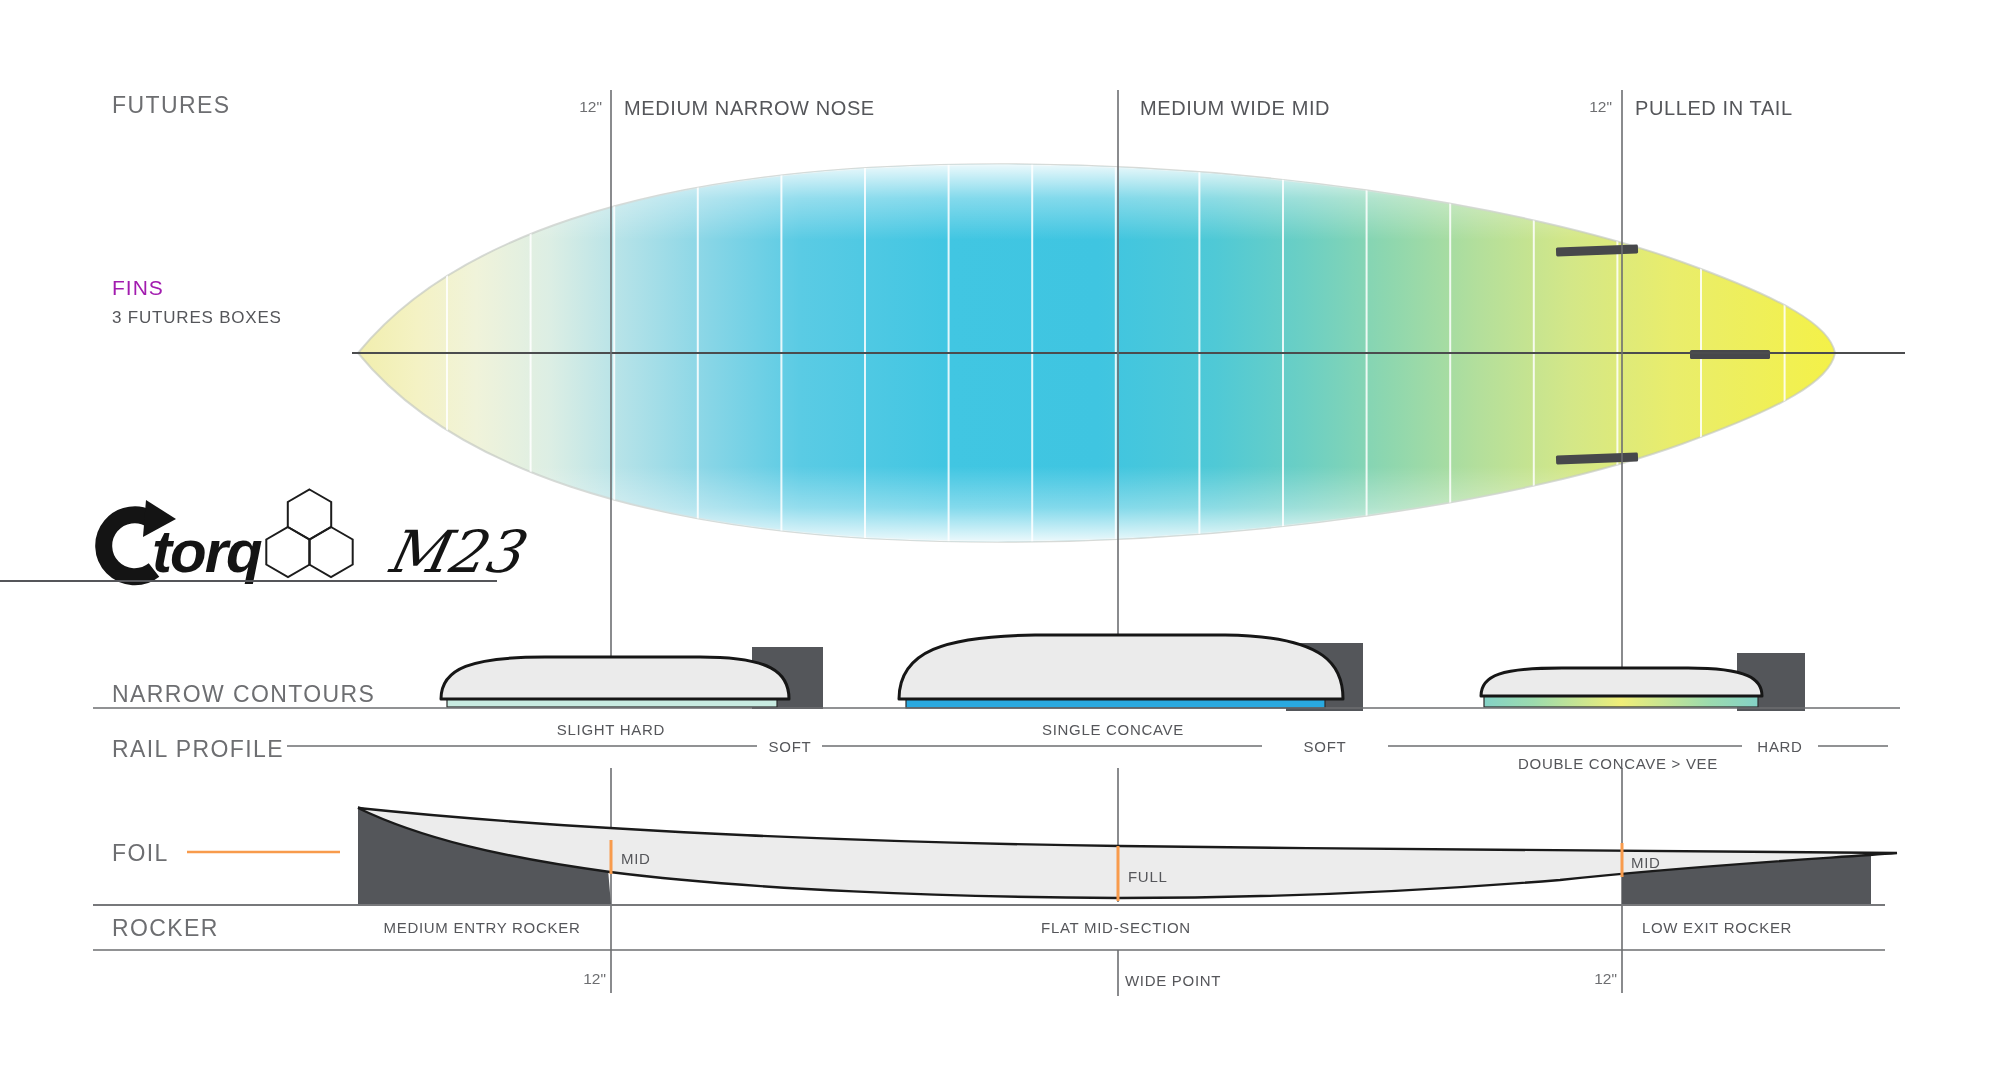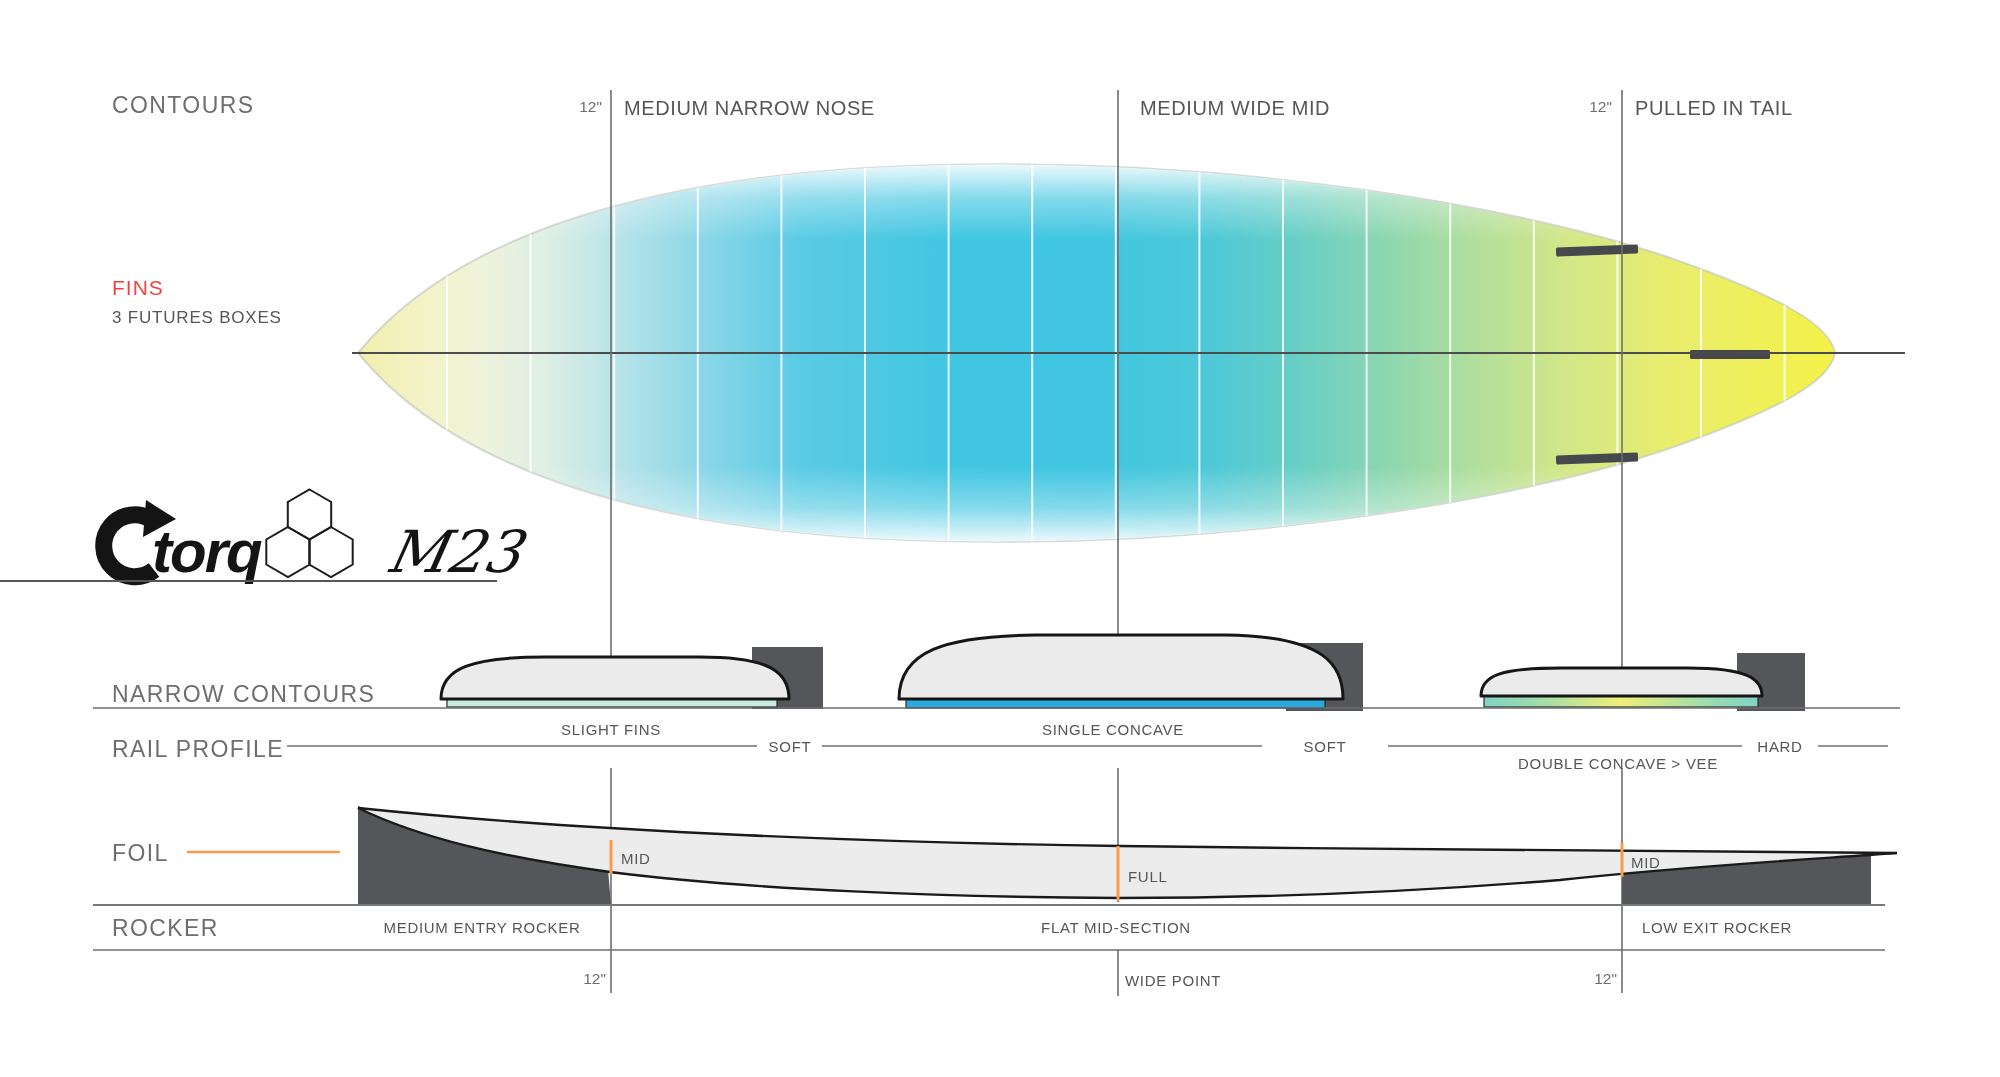--- a/index.html
+++ b/index.html
@@ -148,34 +148,34 @@
         <line x1="611" y1="840" x2="611" y2="874"></line>
         <line x1="1118" y1="846" x2="1118" y2="901"></line>
         <line x1="1622" y1="843" x2="1622" y2="877"></line>
       </g>
       <line x1="187" y1="852" x2="340" y2="852" stroke="#f89b4c" stroke-width="2.6"></line>
     </g>
 
     <line x1="93" y1="950" x2="1885" y2="950" stroke="#6d6e71" stroke-width="1.6"></line>
   </svg>
 
-  <div class="t title" style="left:112px;top:92px;">CONTOURS</div>
+  <div class="t title" style="left:112px;top:92px;">FUTURES</div>
 
   <div class="t meas rt" style="left:540px;top:98px;width:62px;">12"</div>
   <div class="t lab-md" style="left:624px;top:97px;">MEDIUM NARROW NOSE</div>
   <div class="t lab-md" style="left:1140px;top:97px;text-align:center;">MEDIUM WIDE MID</div>
   <div class="t meas rt" style="left:1550px;top:98px;width:62px;">12"</div>
   <div class="t lab-md" style="left:1635px;top:97px;">PULLED IN TAIL</div>
 
-  <div class="t" style="left:112px;top:276px;font-size:21px;letter-spacing:1px;color:#ef4444;">FINS</div>
+  <div class="t" style="left:112px;top:276px;font-size:21px;letter-spacing:1px;color:#a21caf;">FINS</div>
   <div class="t sub" style="left:112px;top:308px;">3 FUTURES BOXES</div>
 
   <div class="t title" style="left:112px;top:681px;">NARROW CONTOURS</div>
 
-  <div class="t lab ctr" style="left:511px;top:721px;width:200px;">SLIGHT FINS</div>
+  <div class="t lab ctr" style="left:511px;top:721px;width:200px;">SLIGHT HARD</div>
   <div class="t lab ctr" style="left:1013px;top:721px;width:200px;">SINGLE CONCAVE</div>
   <div class="t lab ctr" style="left:1468px;top:721px;width:300px;margin-top:34px;">DOUBLE CONCAVE &gt; VEE</div>
 
   <div class="t title" style="left:112px;top:736px;">RAIL PROFILE</div>
   <div class="t lab ctr" style="left:740px;top:738px;width:100px;">SOFT</div>
   <div class="t lab ctr" style="left:1275px;top:738px;width:100px;">SOFT</div>
   <div class="t lab ctr" style="left:1730px;top:738px;width:100px;">HARD</div>
 
   <div class="t title" style="left:112px;top:840px;">FOIL</div>
   <div class="t lab" style="left:621px;top:850px;">MID</div>

